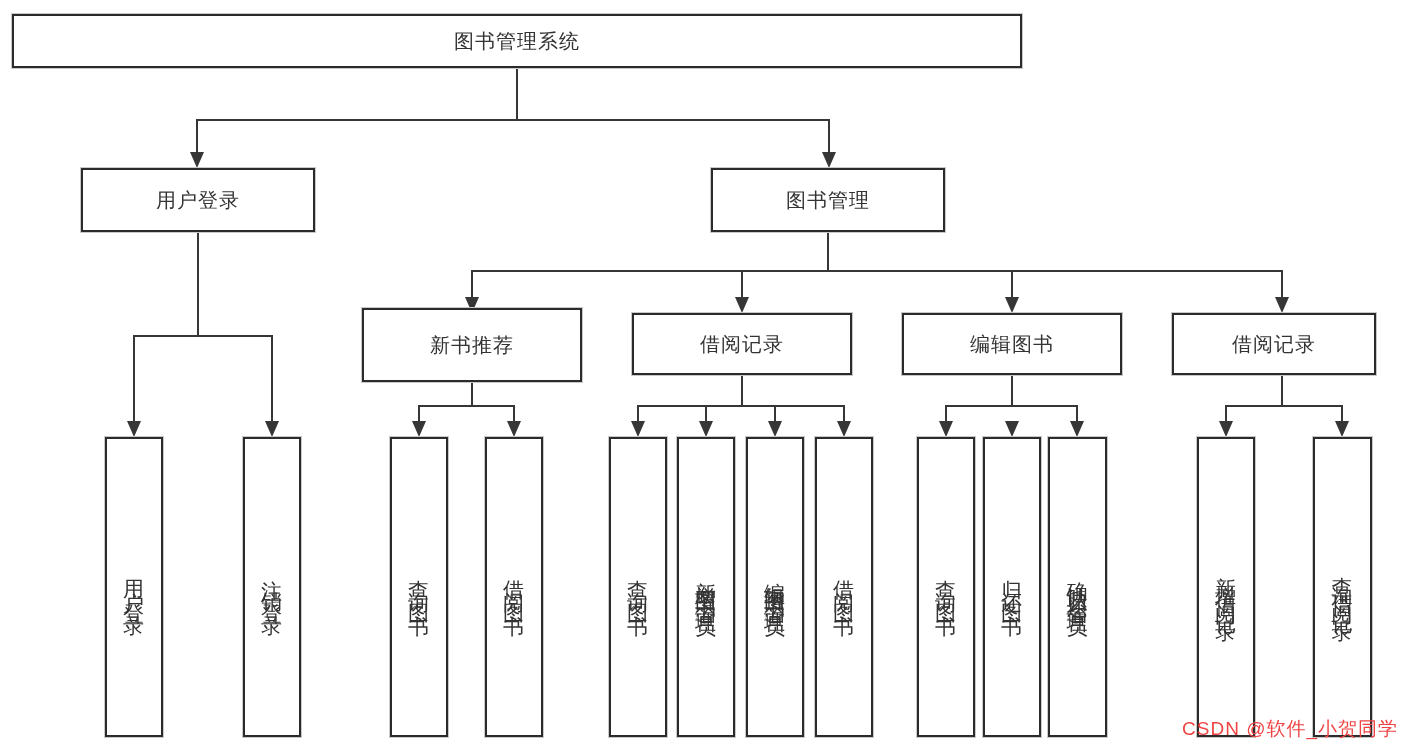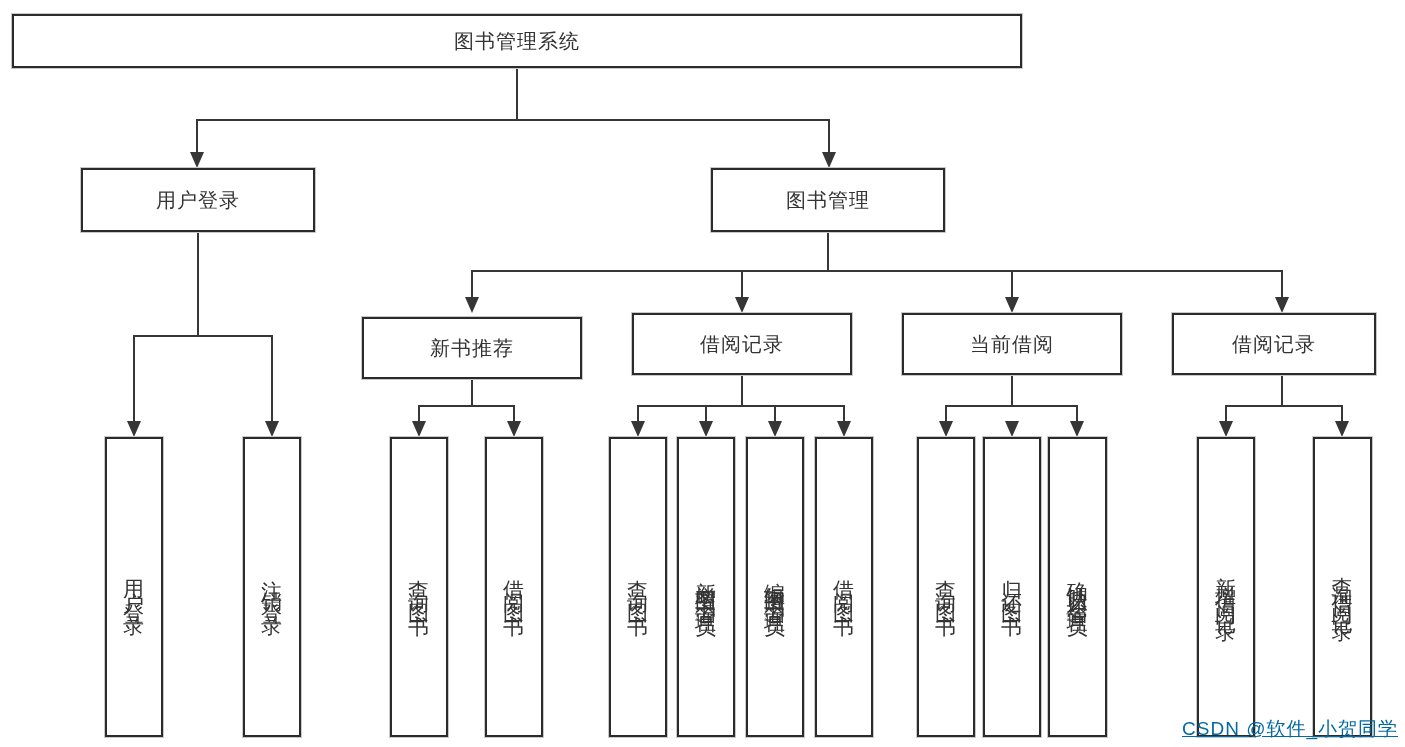--- a/index.html
+++ b/index.html
@@ -47,25 +47,24 @@
     white-space: nowrap;
   }
   .sp4 .vtext { letter-spacing: 12px; }
   .sp6 .vtext { letter-spacing: 9px;  }
   .sp9 .vtext { letter-spacing: 5px;  }
   .watermark {
     position: absolute;
     right: 7px;
     bottom: 5px;
     font-size: 19px;
-    color: #0369a1;
+    color: #ef4444;
     letter-spacing: 1px;
     z-index: 5;
     pointer-events: none;
-    text-decoration: underline;
   }
 </style>
 </head>
 <body>
 
 <div class="canvas">
 
   <svg class="connectors" width="1405" height="747" viewBox="0 0 1405 747">
     <path d="M517 68 V120
              M196 120 H830
@@ -126,28 +125,28 @@
     <span>图书管理系统</span>
   </div>
 
   <div class="node h" style="left:81px;top:168px;width:234px;height:64px">
     <span>用户登录</span>
   </div>
   <div class="node h" style="left:711px;top:168px;width:234px;height:64px">
     <span>图书管理</span>
   </div>
 
-  <div class="node h" style="left:362px;top:317px;width:220px;height:62px">
+  <div class="node h" style="left:362px;top:308px;width:220px;height:74px">
     <span>新书推荐</span>
   </div>
   <div class="node h" style="left:632px;top:313px;width:220px;height:62px">
     <span>借阅记录</span>
   </div>
   <div class="node h" style="left:902px;top:313px;width:220px;height:62px">
-    <span>当前借阅</span>
+    <span>编辑图书</span>
   </div>
   <div class="node h" style="left:1172px;top:313px;width:204px;height:62px">
     <span>借阅记录</span>
   </div>
 
   <div class="node v sp4" style="left:105px;top:437px;width:58px;height:300px">
     <span class="vtext">用户登录</span>
   </div>
   <div class="node v sp4" style="left:243px;top:437px;width:58px;height:300px">
     <span class="vtext">注销登录</span>

